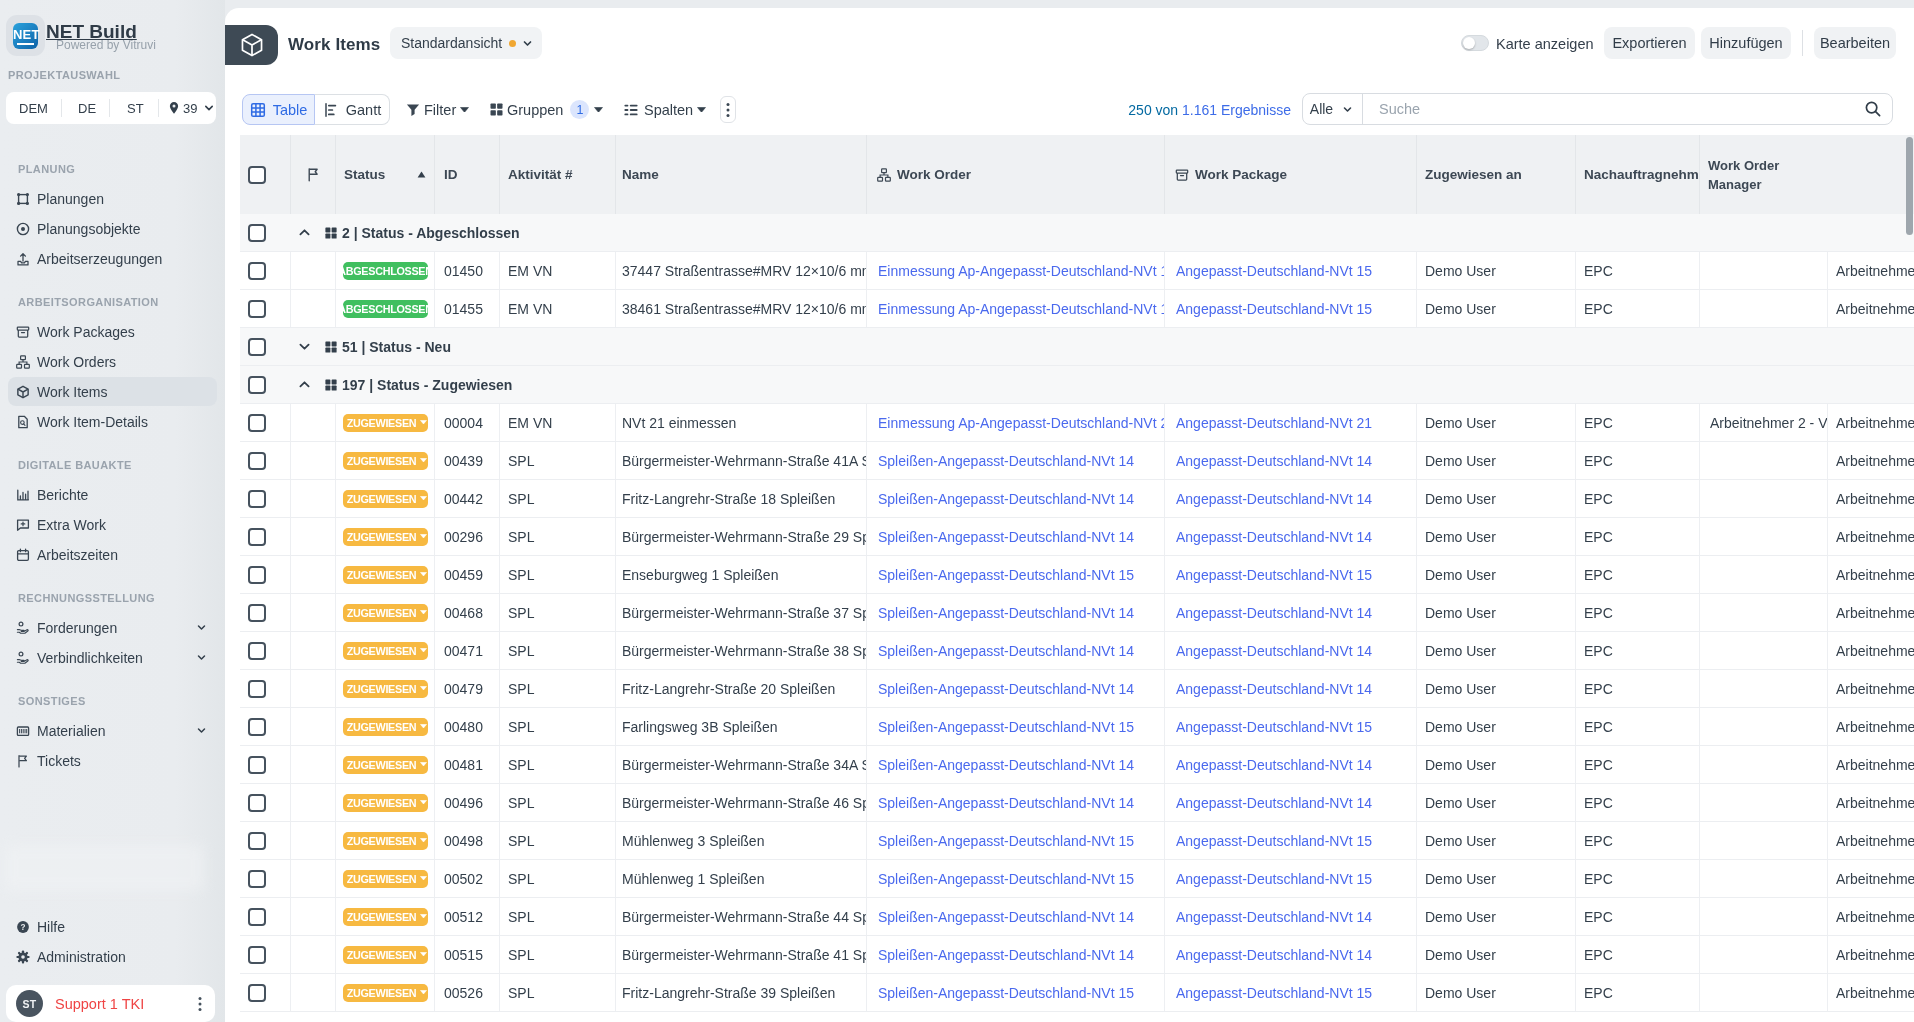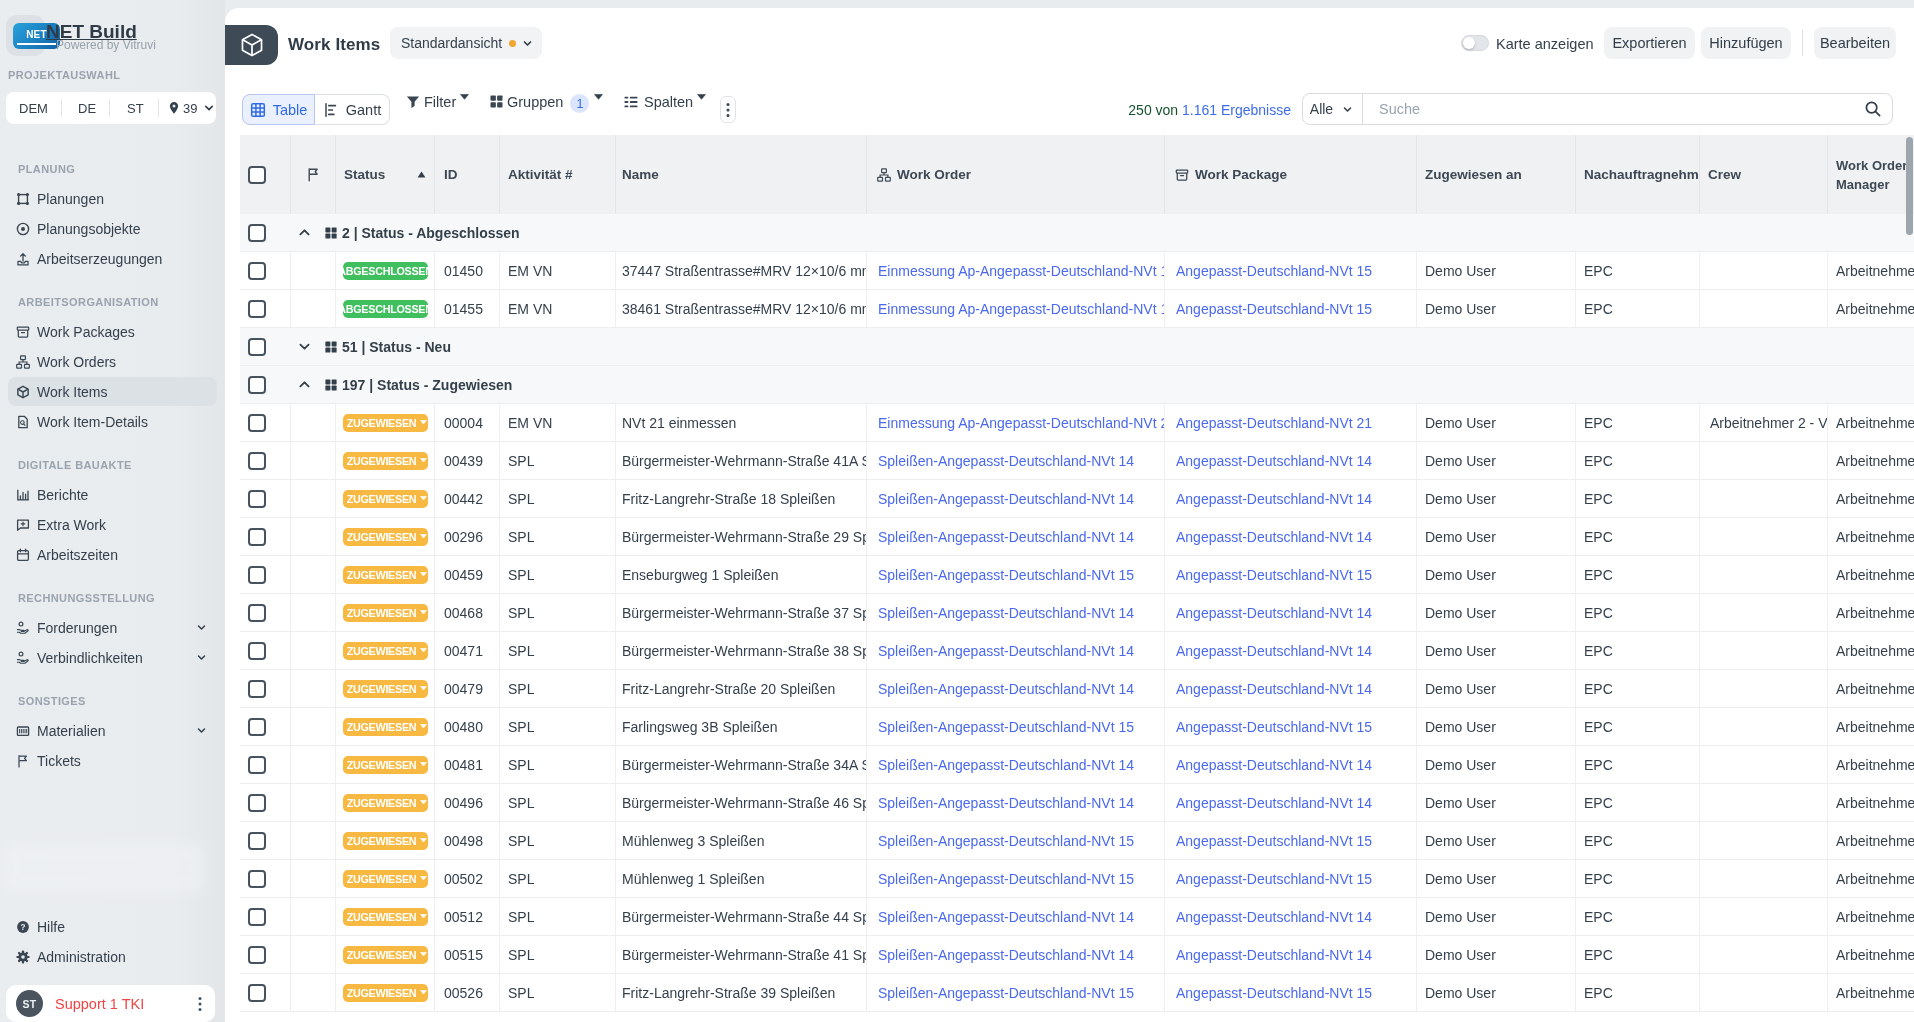--- a/index.html
+++ b/index.html
@@ -1,18 +1,18 @@
 <!DOCTYPE html>
 <html lang="de"><head><meta charset="utf-8">
 <style>
 * { margin:0; padding:0; box-sizing:border-box; }
 html,body { width:1914px; height:1022px; overflow:hidden; font-family:"Liberation Sans", sans-serif; background:#e9ecef; }
 .sidebar { position:absolute; left:0; top:0; width:225px; height:1022px; background:linear-gradient(to right,#eaedf0 0%,#e9ecef 78%,#e2e6e9 100%); }
 .logo-box { position:absolute; left:6px; top:15px; width:39px; height:41px; border-radius:11px; background:#dde1e6; }
-.logo-blue { position:absolute; left:7px; top:8px; width:47px; height:26px; border-radius:6px; background:linear-gradient(135deg,#2aa2dc 0%,#1b7fc0 55%,#0e62a6 100%); color:#fff; font-size:10px; font-weight:bold; text-align:center; line-height:24px; letter-spacing:0.2px; }
+.logo-blue { position:absolute; left:7px; top:8px; width:25px; height:26px; border-radius:6px; background:linear-gradient(135deg,#2aa2dc 0%,#1b7fc0 55%,#0e62a6 100%); color:#fff; font-size:13px; font-weight:bold; text-align:center; line-height:24px; letter-spacing:0.2px; }
 .logo-ul { position:absolute; left:4px; right:4px; bottom:4px; height:1.6px; background:#fff; }
 .brand { position:absolute; left:46px; top:21px; font-size:19px; font-weight:bold; color:#2f3b47;text-decoration:underline; }
 .brand-sub { position:absolute; left:56px; top:38px; font-size:12px; color:#97a1ab; }
 .nav-sec { position:absolute; left:18px; font-size:11px; font-weight:bold; color:#9aa3ad; letter-spacing:0.4px; }
 .proj-pill { position:absolute; left:6px; top:92px; width:210px; height:32px; background:#fff; border-radius:8px; }
 .pp-t { position:absolute; top:9px; font-size:13px; color:#333f4b; }
 .pp-d { position:absolute; top:7px; width:1px; height:18px; background:#e4e7ea; }
 .nav-item { position:absolute; left:8px; width:209px; height:29px; display:flex; align-items:center; padding-left:8px; font-size:14px; color:#333f4b; border-radius:8px; }
 .nic { width:14px; height:14px; display:inline-flex; flex:0 0 auto; margin-right:7px; }
 .nav-active { background:#dce1e6; }
@@ -28,26 +28,26 @@
 .chip { position:absolute; left:165px; top:19px; height:32px; padding:0 7px 0 11px; background:#f1f3f5; border-radius:8px; display:flex; align-items:center; font-size:14px; color:#333f4b; }
 .odot { width:7px; height:7px; border-radius:50%; background:#f0a732; margin:0 4px 0 7px; }
 .toggle { position:absolute; left:1236px; top:27px; width:28px; height:16px; border-radius:8px; background:#e2e6ea; border:1px solid #d5dade; }
 .knob { position:absolute; left:1px; top:1px; width:12px; height:12px; border-radius:50%; background:#fff; box-shadow:0 1px 2px rgba(0,0,0,0.25); }
 .toggle-lbl { position:absolute; left:1271px; top:28px; font-size:14.5px; color:#343f4b; }
 .btn { position:absolute; top:19px; height:32px; background:#f0f2f4; border-radius:8px; font-size:14.5px; color:#313d49; display:flex; align-items:center; justify-content:center; }
 .vdiv { position:absolute; left:1577px; top:22px; width:1px; height:26px; background:#dde0e4; }
 .seg { position:absolute; left:17px; top:86px; height:31px; display:flex; }
 .seg-a { width:73px; display:flex; align-items:center; justify-content:center; gap:7px; background:#eaf0fd; border:1px solid #b6c6f3; border-radius:8px 0 0 8px; color:#2f6be4; font-size:14.5px; }
 .seg-b { width:75px; display:flex; align-items:center; justify-content:center; gap:7px; background:#fff; border:1px solid #dce0e4; border-left:none; border-radius:0 8px 8px 0; color:#333f4b; font-size:14.5px; }
-.tbar { position:absolute; top:86px; height:31px; display:flex; align-items:flex-start; font-size:14.5px; color:#333f4b; }
+.tbar { position:absolute; top:86px; height:31px; display:flex; align-items:center; font-size:14.5px; color:#333f4b; }
 .crt { display:inline-flex; margin-left:4px; }
 .numbadge { width:19px; height:19px; margin-left:7px; border-radius:50%; background:#dbe5fd; color:#2f6be4; font-size:12.5px; display:flex; align-items:center; justify-content:center; }
 .kebab { position:absolute; left:495px; top:88px; width:16px; height:27px; border:1px solid #e0e3e7; border-radius:6px; display:flex; align-items:center; justify-content:center; background:#fff; }
 .results { position:absolute; right:623px; top:94px; font-size:14px; }
-.rc { color:#14532d; } .rl { color:#3d6ce8; }
+.rc { color:#0369a1; } .rl { color:#3d6ce8; }
 .searchwrap { position:absolute; left:1077px; top:85px; width:591px; height:32px; border:1px solid #d8dce1; border-radius:8px; background:#fff; }
 .alle { position:absolute; left:0; top:0; width:60px; height:30px; border-right:1px solid #d8dce1; display:flex; align-items:center; justify-content:center; font-size:14px; color:#333f4b; }
 .suche { position:absolute; left:76px; top:0; height:30px; display:flex; align-items:center; font-size:14.5px; color:#9aa4ae; }
 .mag { position:absolute; right:10px; top:6px; }
 .thead { position:absolute; left:15px; top:127px; width:1674px; height:79px; background:#eff1f3; display:grid; grid-template-columns:51px 45px 99px 65px 116px 251px 298px 252px 159px 124px 128px 86px; }
 .th { display:flex; align-items:center; padding-left:8px; font-size:13.5px; font-weight:bold; color:#3d4854; border-right:1px solid #e3e6e9; overflow:hidden; white-space:nowrap; }
 .sort { margin-left:auto; margin-right:8px; display:inline-flex; }
 .thwrap { white-space:normal; line-height:19px; border-right:none; font-size:13px; }
 .cb { width:18px; height:18px; border:2px solid #46525e; border-radius:4px; background:#fff; flex:0 0 auto; }
 .grow { position:absolute; left:15px; width:1674px; height:38px; background:#f7f8f9; border-bottom:1px solid #eceef1; display:flex; align-items:center; }
@@ -430,21 +430,20 @@
           <g transform="scale(1.0)">
             <rect x="1.3" y="2" width="11.4" height="3" rx="0.7" stroke="#3a4652" stroke-width="1.25"></rect>
             <path d="M2.3 5 V11.2 A0.8 0.8 0 0 0 3.1 12 H10.9 A0.8 0.8 0 0 0 11.7 11.2 V5" stroke="#3a4652" stroke-width="1.25"></path>
             <path d="M5.5 7.5 H8.5" stroke="#3a4652" stroke-width="1.25" stroke-linecap="round"></path>
           </g>
         </svg>
         <span style="margin-left:6px">Work Package</span>
       </div>
   <div class="th">Zugewiesen an</div>
   <div class="th" style="padding-right:0">Nachauftragnehmer</div>
-  <div class="th">Crew</div>
   <div class="th thwrap">Work Order<br>Manager</div>
 </div>
 <div class="grow" style="top:206px">
       <span class="cb" style="margin-left:8px"></span>
       <span class="gch">
         <svg width="15" height="15" viewBox="0 0 15 15" fill="none">
           <path d="M3.4 9.3 L7.5 5.3 L11.6 9.3" stroke="#333f4b" stroke-width="1.8" stroke-linecap="round" stroke-linejoin="round"></path>
         </svg>
       </span>
       <span class="gic">

